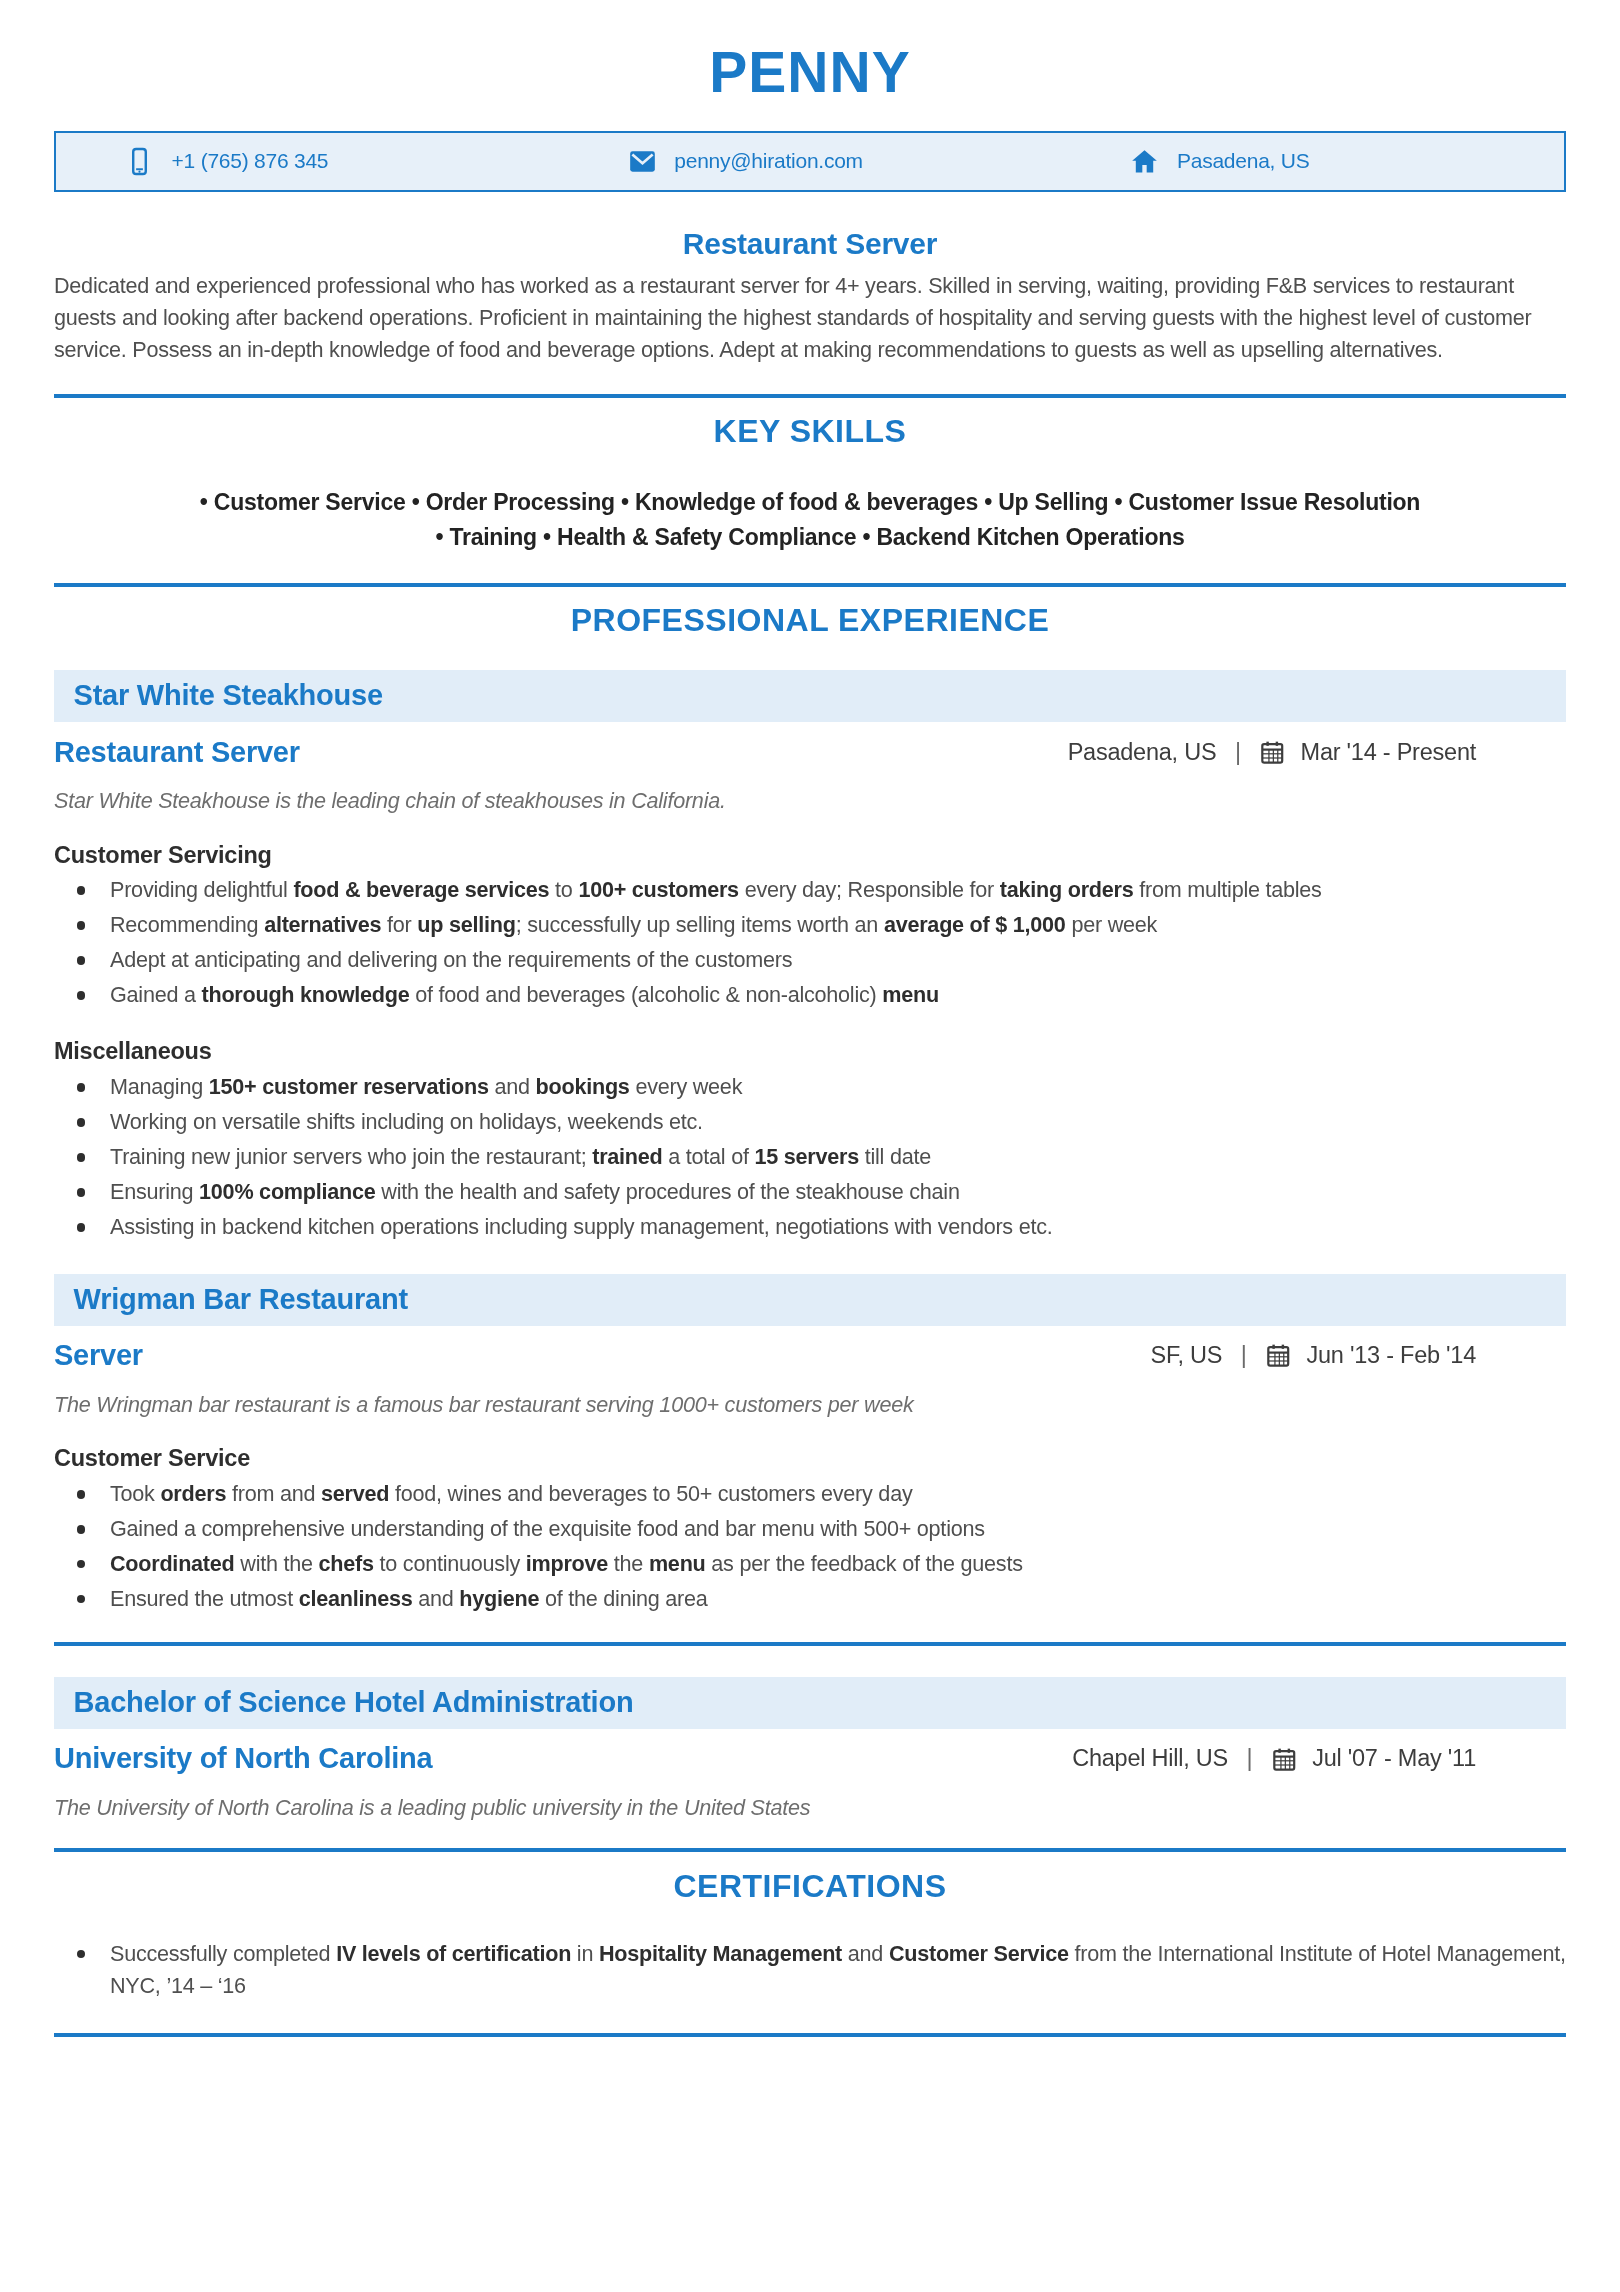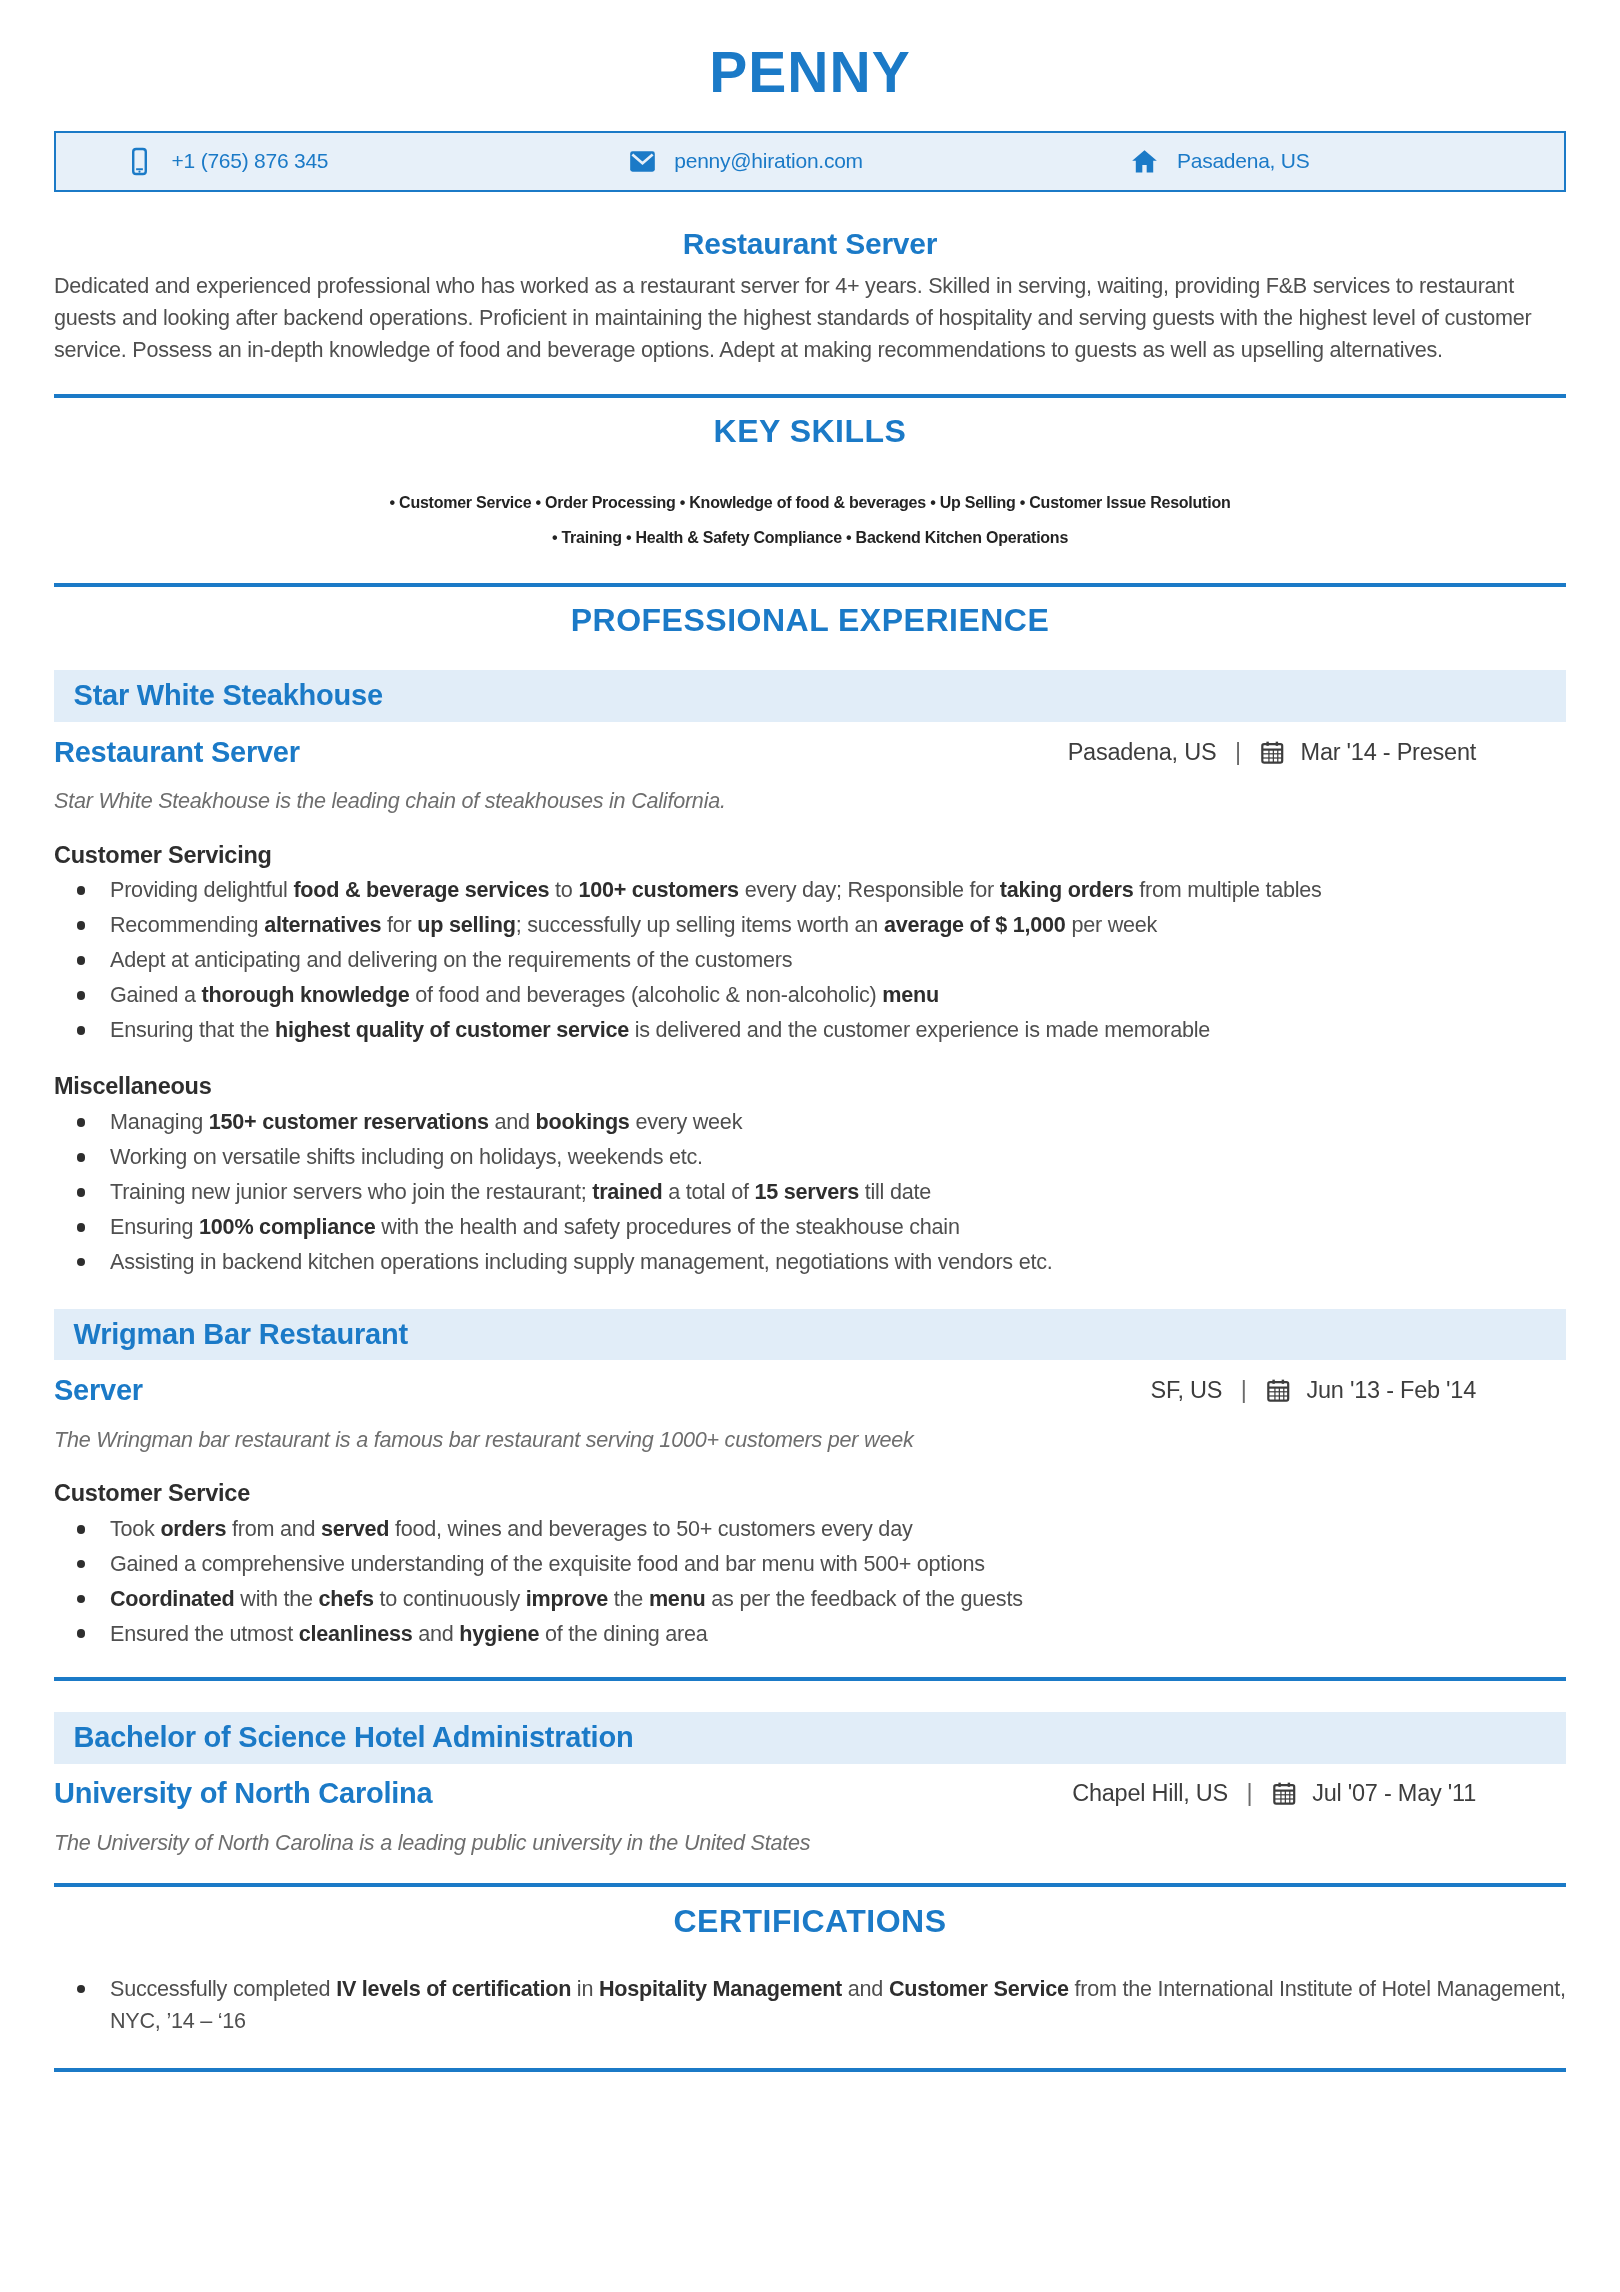--- a/index.html
+++ b/index.html
@@ -35,21 +35,21 @@
     font-size:30px;font-weight:700;color:var(--accent);
   }
   .summary{margin:9.8px 0 0;font-size:21.6px;line-height:32px;color:var(--body);}
   hr.rule{border:none;height:3.9px;background:var(--accent);margin:27.4px 0 0;}
   h2.section{
     margin:15.7px 0 0;text-align:center;
     font-size:32px;font-weight:700;color:var(--accent);letter-spacing:0.5px;
   }
   .skills{
     margin:35px 0 8px;text-align:center;
-    font-size:16px;font-weight:700;color:#232323;line-height:35px;
+    font-size:23px;font-weight:700;color:#232323;line-height:35px;
   }
   .skills-wrap{margin-bottom:27.4px;}
   .banner{
     margin-top:31px;background:var(--banner-bg);
     padding:8.8px 0 9.8px 19.6px;font-size:29px;font-weight:700;color:var(--accent);
   }
   .role-row{margin-top:13.7px;display:flex;justify-content:space-between;align-items:center;}
   .role{font-size:29px;font-weight:700;color:var(--accent);}
   .meta{display:flex;align-items:center;gap:14.7px;font-size:23.5px;color:var(--meta);padding-right:90px;}
   .meta .pipe{color:#6b6b6b;padding:0 3.9px;}
@@ -140,21 +140,20 @@
       <span>Mar '14 - Present</span>
     </span>
   </div>
   <p class="job-desc">Star White Steakhouse is the leading chain of steakhouses in California.</p>
   <h3 class="group">Customer Servicing</h3>
   <ul class="bullets">
       <li><span>Providing delightful </span><b>food &amp; beverage services</b><span> to </span><b>100+ customers</b><span> every day; Responsible for </span><b>taking orders</b><span> from multiple tables</span></li>
       <li><span>Recommending </span><b>alternatives</b><span> for </span><b>up selling</b><span>; successfully up selling items worth an </span><b>average of $ 1,000</b><span> per week</span></li>
       <li><span>Adept at anticipating and delivering on the requirements of the customers</span></li>
       <li><span>Gained a </span><b>thorough knowledge</b><span> of food and beverages (alcoholic &amp; non-alcoholic) </span><b>menu</b></li>
-      <li><span>Ensuring that the </span><b>highest quality of customer service</b><span> is delivered and the customer experience is made memorable</span></li>
     </ul>
   <h3 class="group">Miscellaneous</h3>
   <ul class="bullets">
       <li><span>Managing </span><b>150+ customer reservations</b><span> and </span><b>bookings</b><span> every week</span></li>
       <li><span>Working on versatile shifts including on holidays, weekends etc.</span></li>
       <li><span>Training new junior servers who join the restaurant; </span><b>trained</b><span> a total of </span><b>15 servers</b><span> till date</span></li>
       <li><span>Ensuring </span><b>100% compliance</b><span> with the health and safety procedures of the steakhouse chain</span></li>
       <li><span>Assisting in backend kitchen operations including supply management, negotiations with vendors etc.</span></li>
     </ul>
 

